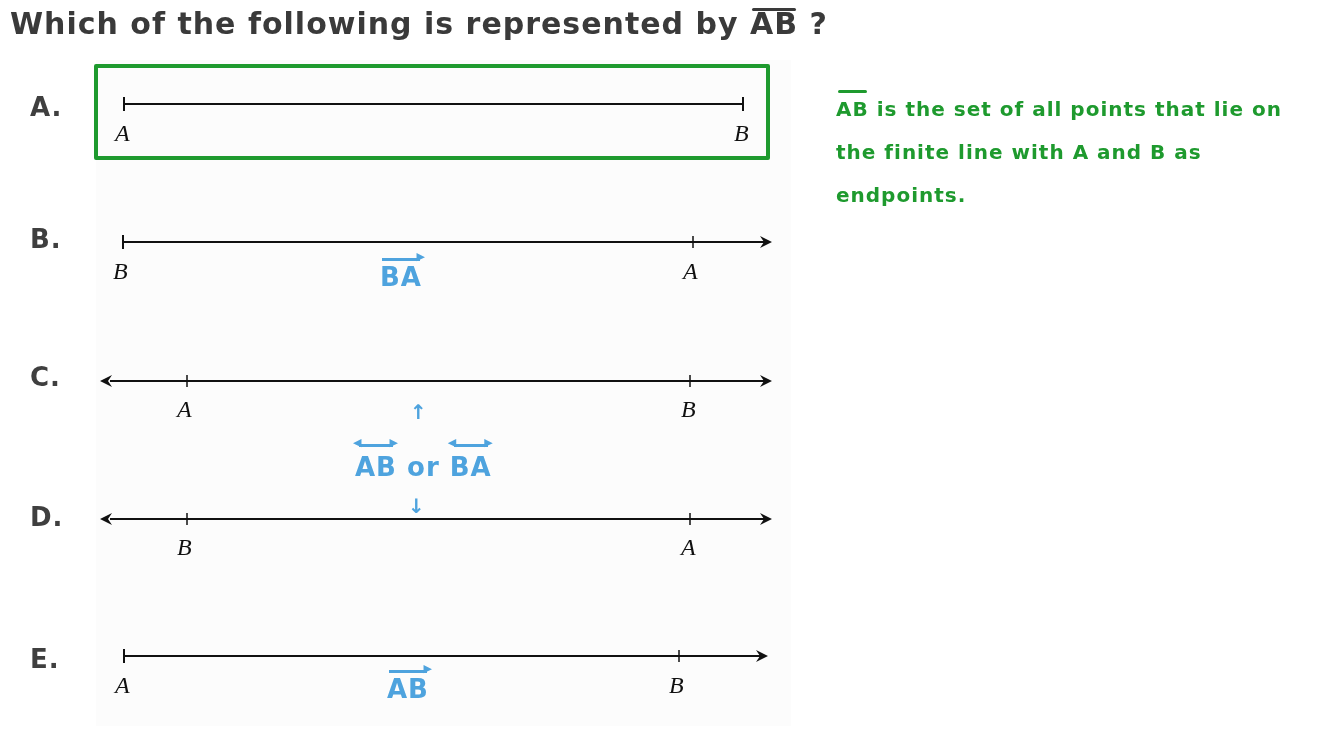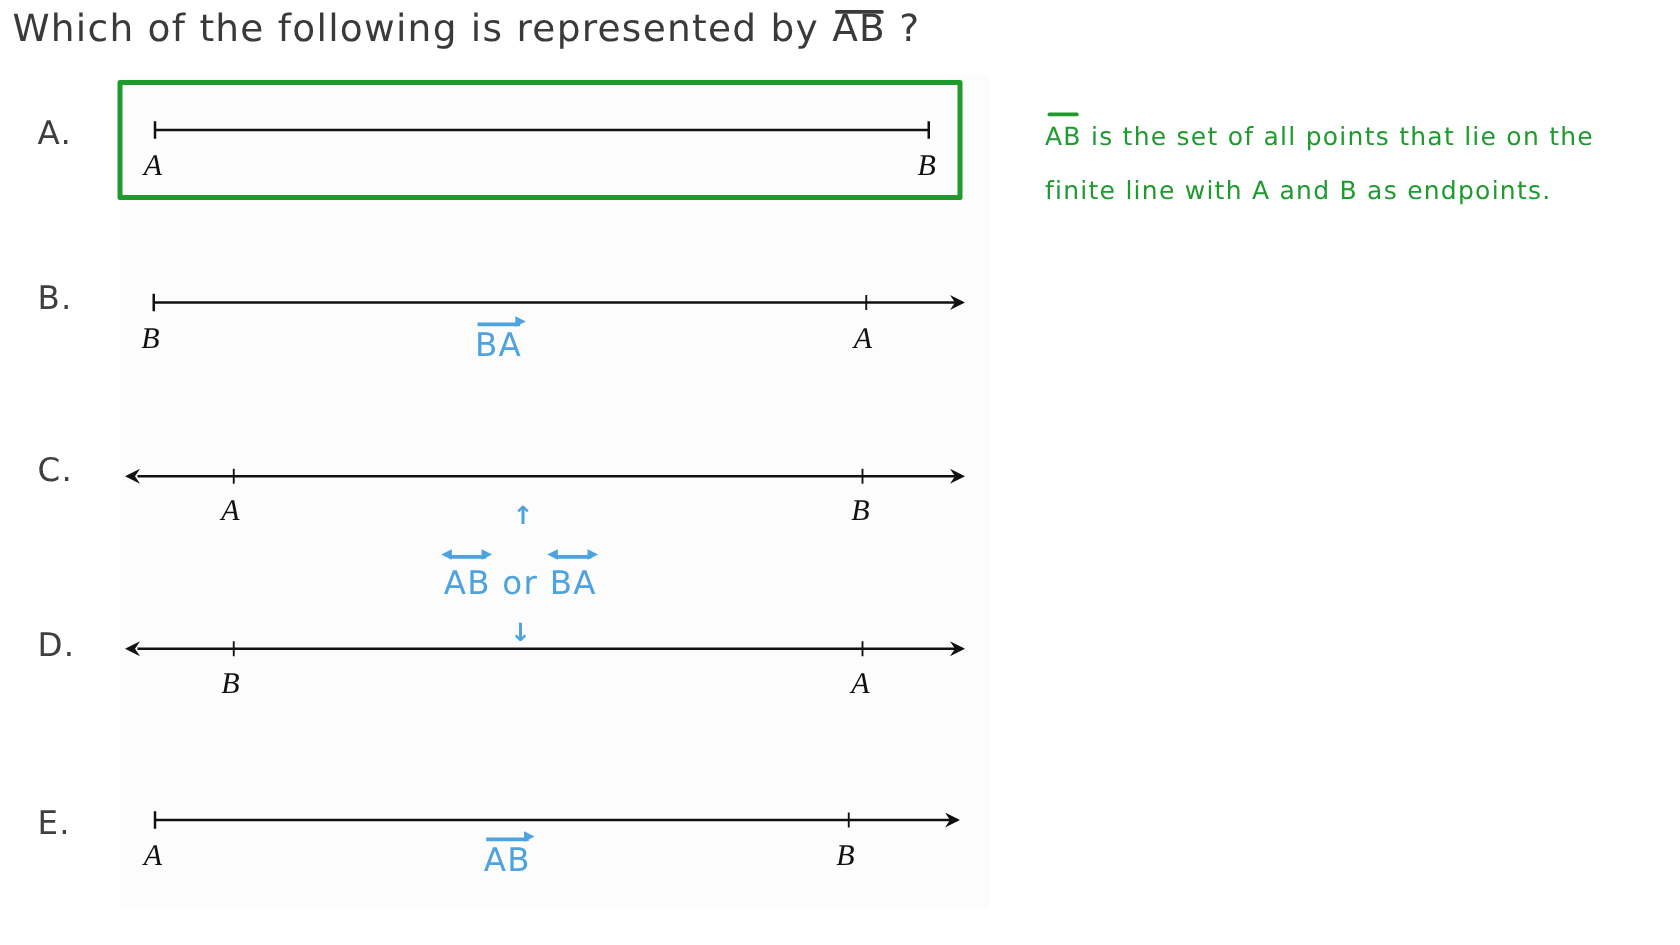--- a/index.html
+++ b/index.html
@@ -1,18 +1,18 @@
 <!DOCTYPE html>
 <html><head>
   <meta charset="utf-8">
   <style>
     html, body { margin: 0; padding: 0; background: #ffffff; }
     body { width: 1344px; height: 756px; position: relative; overflow: hidden;
            font-family: "DejaVu Sans", sans-serif; }
-    .hand { font-family: "DejaVu Sans", sans-serif; font-weight: normal; letter-spacing: 1px; }
+    .hand { font-family: "DejaVu Sans", sans-serif; font-weight: bold; letter-spacing: 1px; }
     .question { position: absolute; left: 10px; top: 6px; font-size: 30px; color: #3a3a3a; white-space: nowrap; }
     .question .sym { position: relative; display: inline-block; }
     .overbar::before { content: ""; position: absolute; left: 2px; right: 2px; top: 2px; height: 3px; background: currentColor; border-radius: 2px; }
     .panel { position: absolute; left: 96px; top: 60px; width: 695px; height: 666px; background: #fcfcfc; }
     .opt-label { position: absolute; left: 30px; font-size: 26px; color: #3f3f3f; }
     .pt { position: absolute; font-family: "Liberation Serif", serif; font-style: italic; font-size: 24px; color: #111; }
     svg.lines { position: absolute; left: 0; top: 0; }
     .green-box { position: absolute; left: 94px; top: 64px; width: 668px; height: 88px; border: 4px solid #1e9a2e; border-radius: 2px; }
     .note { position: absolute; left: 836px; top: 88px; width: 480px; font-size: 20px; line-height: 43px; color: #1e9a2e; }
     .blue { position: absolute; font-size: 26px; color: #4ea3de; white-space: nowrap; }

